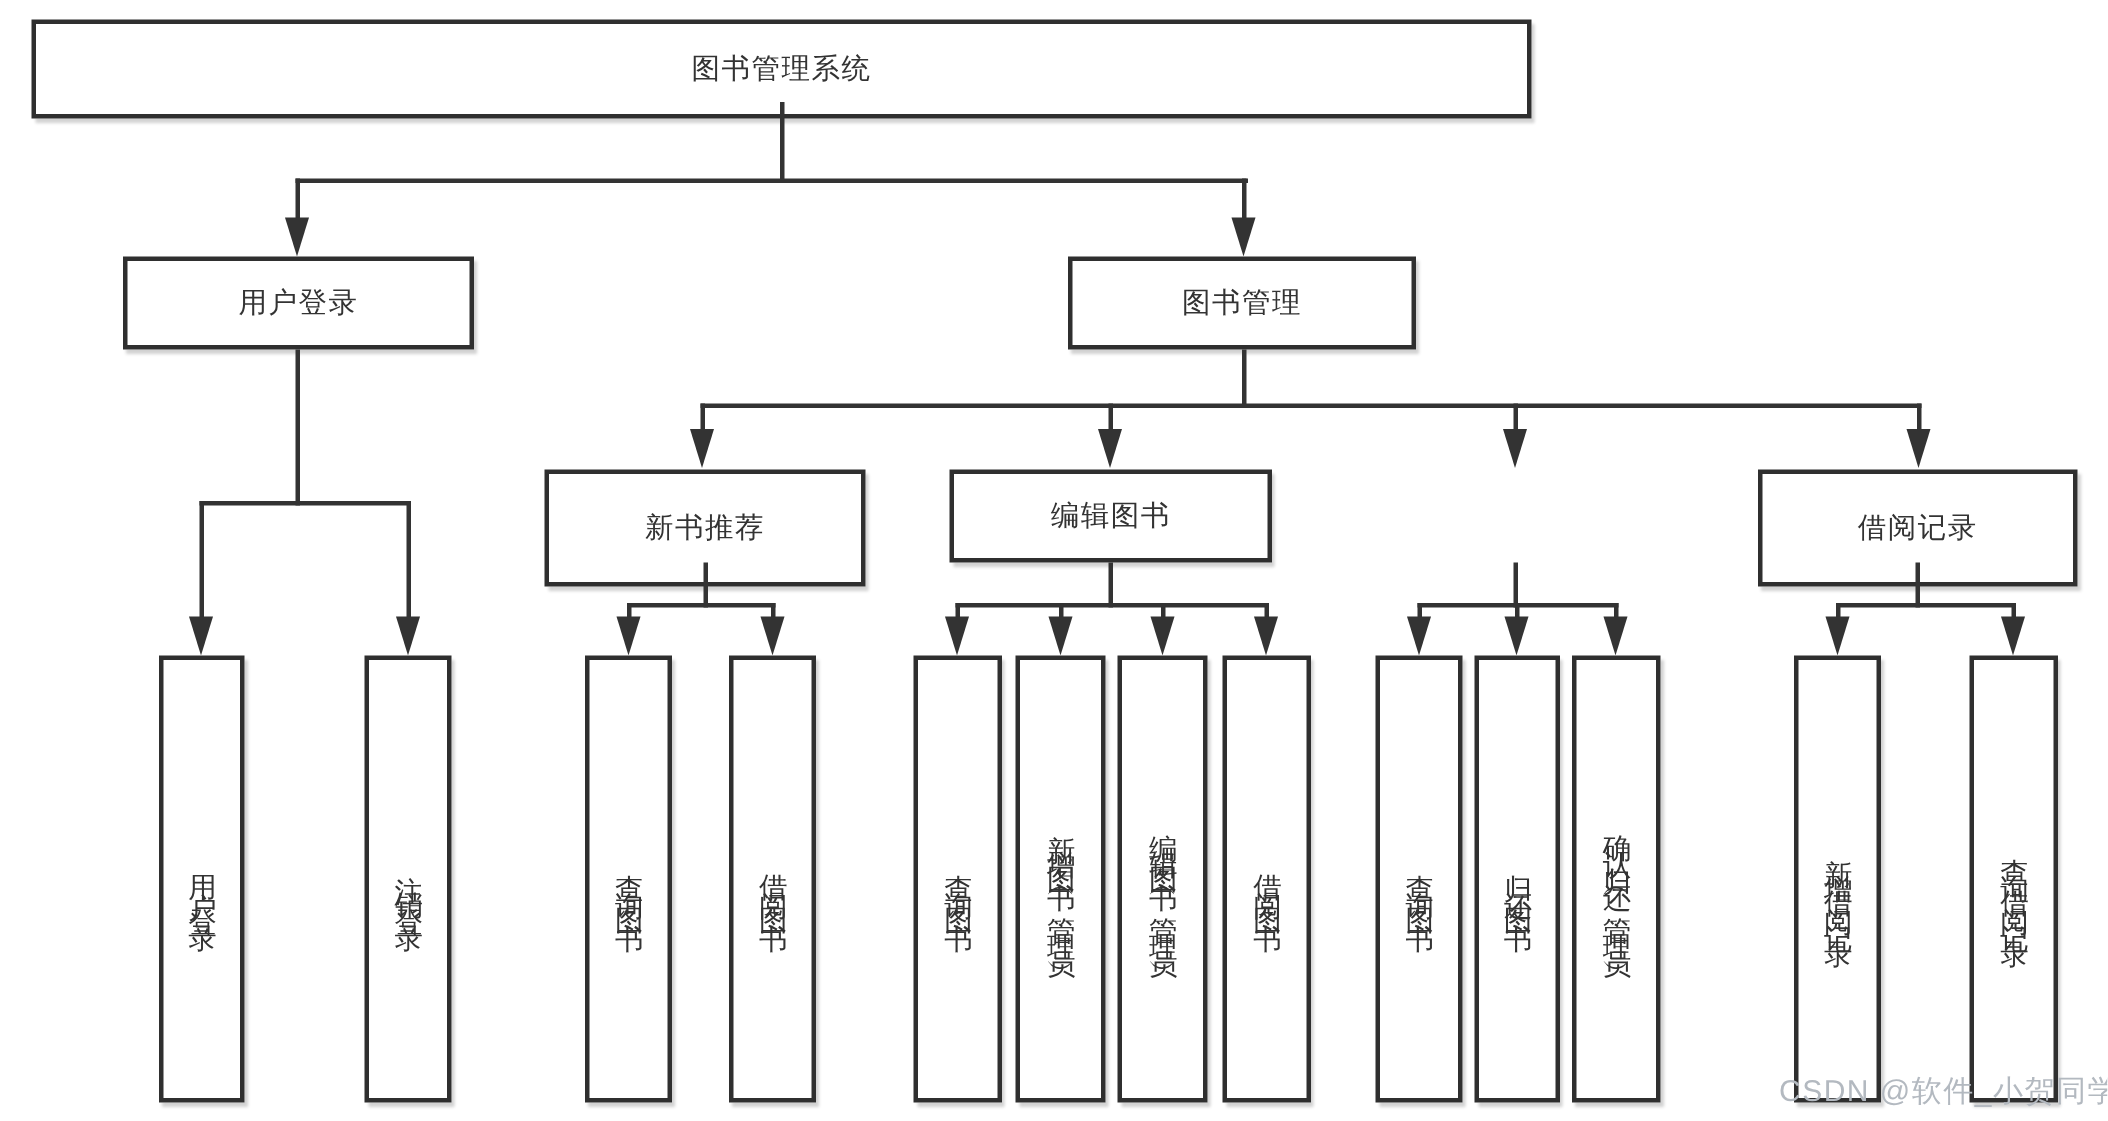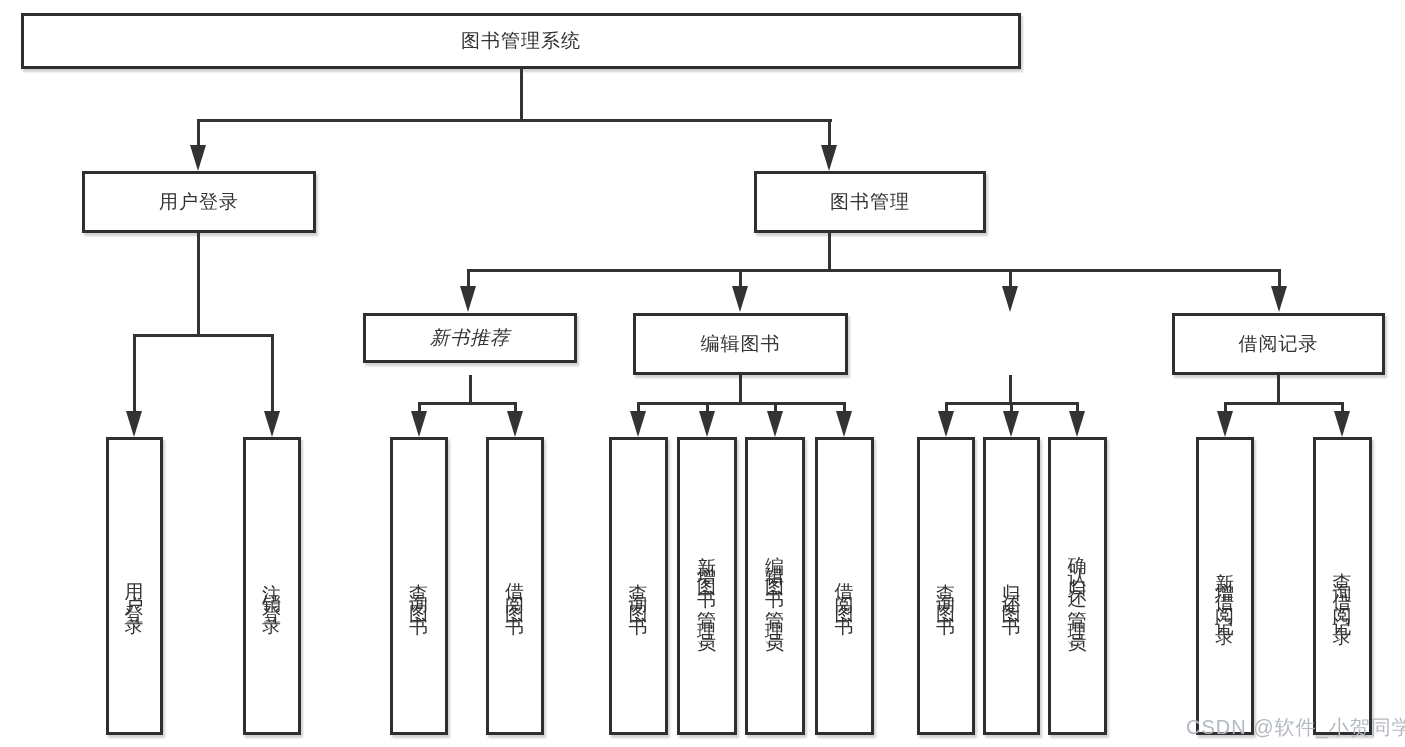--- a/index.html
+++ b/index.html
@@ -51,53 +51,53 @@
     color: #b3b9c0;
     letter-spacing: 1px;
     white-space: nowrap;
   }
 </style>
 </head>
 <body>
 
 <div class="canvas">
 
-  <div class="box" style="left:21px; top:13px; width:1000px; height:56px;">图书管理系统</div>
+  <div class="box" style="left:21px; top:13px; width:1000px; height:66px;">图书管理系统</div>
 
   <div class="line" style="left:520px; top:68px; width:3px; height:54px;"></div>
   <div class="line" style="left:197px; top:119px; width:635px; height:3px;"></div>
   <div class="line" style="left:197px; top:119px; width:3px; height:30px;"></div>
   <div class="arrow" style="left:190px; top:145px;"></div>
   <div class="line" style="left:828px; top:119px; width:3px; height:30px;"></div>
   <div class="arrow" style="left:821px; top:145px;"></div>
 
   <div class="box" style="left:82px; top:171px; width:234px; height:62px;">用户登录</div>
-  <div class="box" style="left:712px; top:171px; width:232px; height:62px;margin-left:42px;">图书管理</div>
+  <div class="box" style="left:712px; top:171px; width:232px; height:62px;">图书管理</div>
 
   <div class="line" style="left:197px; top:233px; width:3px; height:104px;"></div>
   <div class="line" style="left:133px; top:334px; width:141px; height:3px;"></div>
   <div class="line" style="left:133px; top:334px; width:3px; height:80px;"></div>
   <div class="arrow" style="left:126px; top:411px;"></div>
   <div class="line" style="left:271px; top:334px; width:3px; height:80px;"></div>
   <div class="arrow" style="left:264px; top:411px;"></div>
 
   <div class="line" style="left:828px; top:233px; width:3px; height:39px;"></div>
   <div class="line" style="left:467px; top:269px; width:814px; height:3px;"></div>
   <div class="line" style="left:467px; top:269px; width:3px; height:18px;"></div>
   <div class="arrow" style="left:460px; top:286px;"></div>
   <div class="line" style="left:739px; top:269px; width:3px; height:18px;"></div>
   <div class="arrow" style="left:732px; top:286px;"></div>
   <div class="line" style="left:1009px; top:269px; width:3px; height:18px;"></div>
   <div class="arrow" style="left:1002px; top:286px;"></div>
   <div class="line" style="left:1278px; top:269px; width:3px; height:18px;"></div>
   <div class="arrow" style="left:1271px; top:286px;"></div>
 
-  <div class="box" style="left:363px; top:313px; width:214px; height:50px;font-style:italic;">新书推荐</div>
+  <div class="box" style="left:363px; top:313px; width:214px; height:78px;">新书推荐</div>
   <div class="box" style="left:633px; top:313px; width:215px; height:62px;">编辑图书</div>
-  <div class="box" style="left:1172px; top:313px; width:213px; height:62px;">借阅记录</div>
+  <div class="box" style="left:1172px; top:313px; width:213px; height:78px;">借阅记录</div>
 
   <div class="line" style="left:469px; top:375px; width:3px; height:30px;"></div>
   <div class="line" style="left:418px; top:402px; width:99px; height:3px;"></div>
   <div class="line" style="left:418px; top:402px; width:3px; height:12px;"></div>
   <div class="arrow" style="left:411px; top:411px;"></div>
   <div class="line" style="left:514px; top:402px; width:3px; height:12px;"></div>
   <div class="arrow" style="left:507px; top:411px;"></div>
 
   <div class="line" style="left:739px; top:375px; width:3px; height:30px;"></div>
   <div class="line" style="left:637px; top:402px; width:209px; height:3px;"></div>

